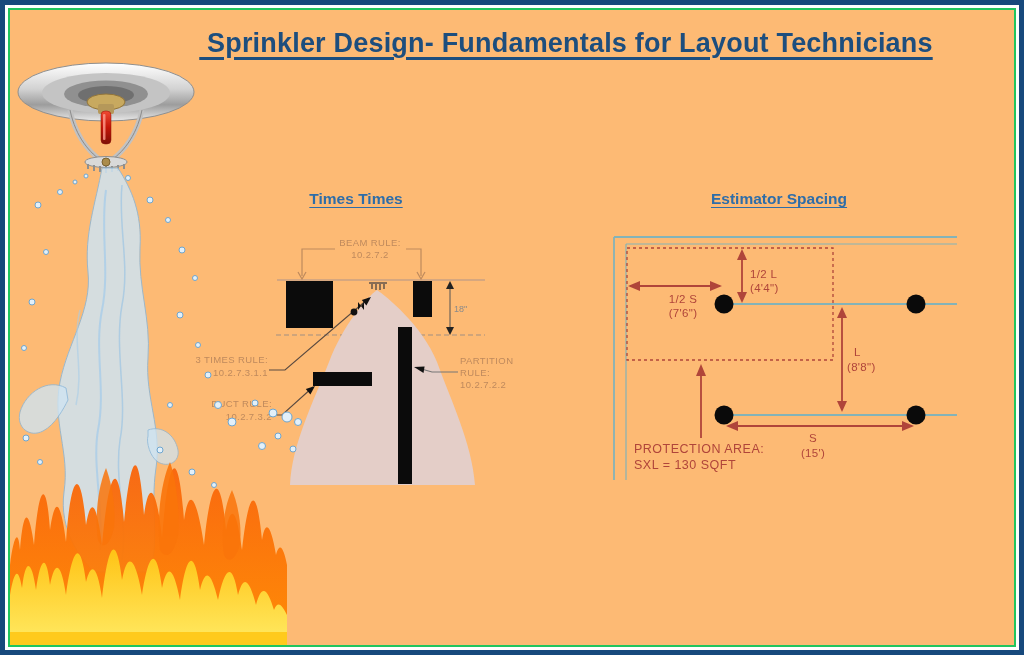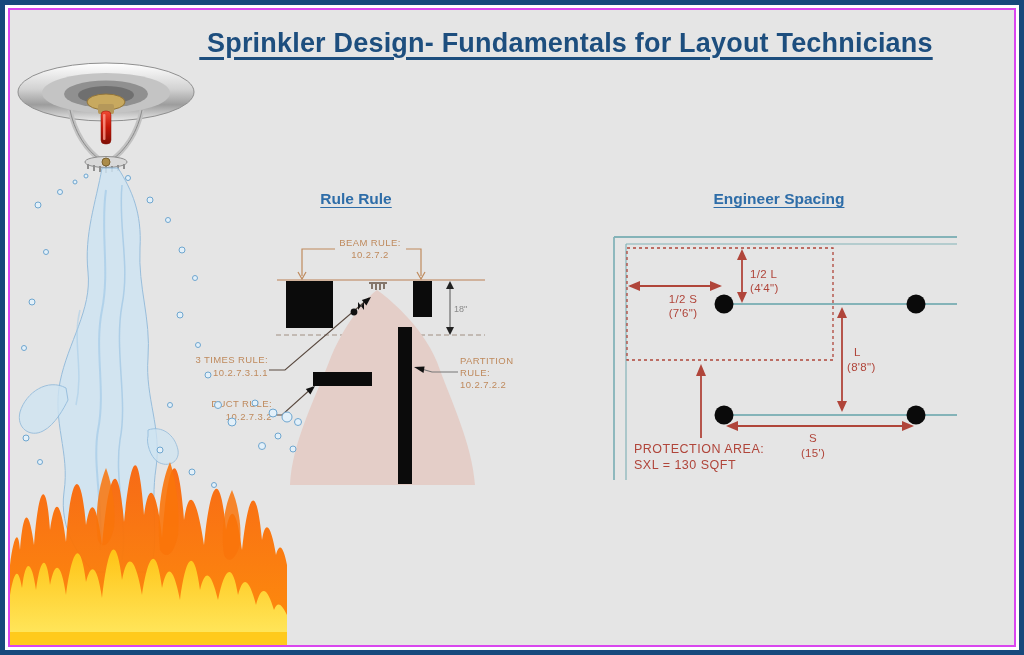--- a/index.html
+++ b/index.html
@@ -1,19 +1,19 @@
 <!DOCTYPE html>
 <html><head>
 <meta charset="utf-8">
 <style>
   html,body{margin:0;padding:0;background:#ffffff;font-family:"Liberation Sans",sans-serif;}
   .page{position:relative;width:1024px;height:655px;box-sizing:border-box;
         border:5px solid #17497c;padding:3px;background:#fff;overflow:hidden;}
-  .frame{position:relative;width:100%;height:100%;border:2px solid #d946ef;
-         box-sizing:border-box;background:#e5e5e5;overflow:hidden;}
+  .frame{position:relative;width:100%;height:100%;border:2px solid #22c55e;
+         box-sizing:border-box;background:#fdba74;overflow:hidden;}
   .title{position:absolute;top:12px;left:120px;right:12px;text-align:center;
          color:#1d4e7e;font-weight:bold;font-size:27px;line-height:43px;letter-spacing:.2px;}
   .title .tline{text-decoration:underline;text-decoration-thickness:2.5px;text-underline-offset:5px;}
   .section-heading{position:absolute;top:180px;width:220px;text-align:center;color:#2e6da8;
          font-size:15.5px;font-weight:600;text-decoration:underline;text-underline-offset:3px;}
   #times-heading{left:236px;}
   #spacing-heading{left:659px;}
   .diag{position:absolute;}
   #times-svg{left:170px;top:218px;}
   #spacing-svg{left:600px;top:218px;}
@@ -27,22 +27,22 @@
 </head>
 <body>
 
 <div class="page">
   <div class="frame">
 
     <div class="title">
       <div class="tline">&nbsp;Sprinkler Design- Fundamentals for Layout Technicians</div>
     </div>
 
-    <div class="section-heading" id="times-heading">Rule Rule</div>
-    <div class="section-heading" id="spacing-heading">Engineer Spacing</div>
+    <div class="section-heading" id="times-heading">Times Times</div>
+    <div class="section-heading" id="spacing-heading">Estimator Spacing</div>
 
     <svg id="times-svg" class="diag" width="350" height="262" viewBox="0 0 350 262">
 
       <line x1="96" y1="107" x2="305" y2="107" stroke="#a08f82" stroke-width="1" stroke-dasharray="5 3"></line>
 
       <path d="M197,62 C188,68 163,97 149,134 C134,173 112,215 110,257 L295,257 C292,215 271,173 257,134 C242,97 206,68 197,62 Z" fill="#e4cec8"></path>
 
       <line x1="97" y1="52" x2="305" y2="52" stroke="#c9a183" stroke-width="1.5"></line>
 
       <rect x="106" y="53" width="47" height="47" fill="#0b0b0b"></rect>

